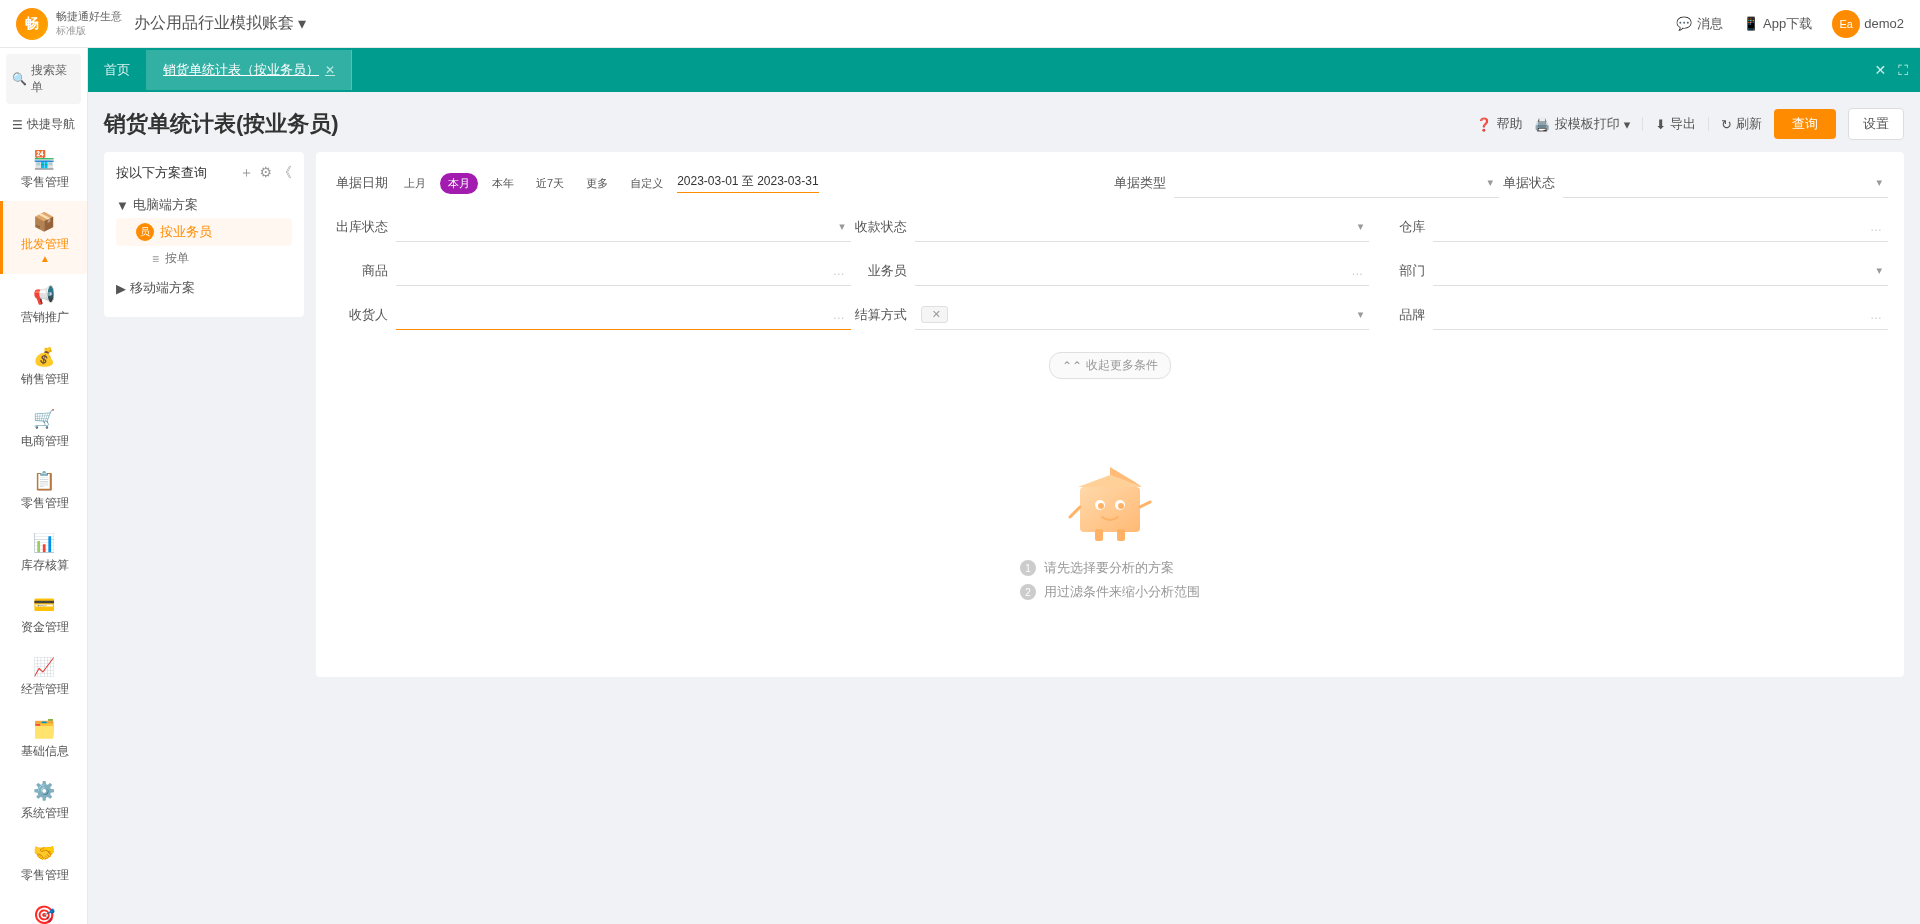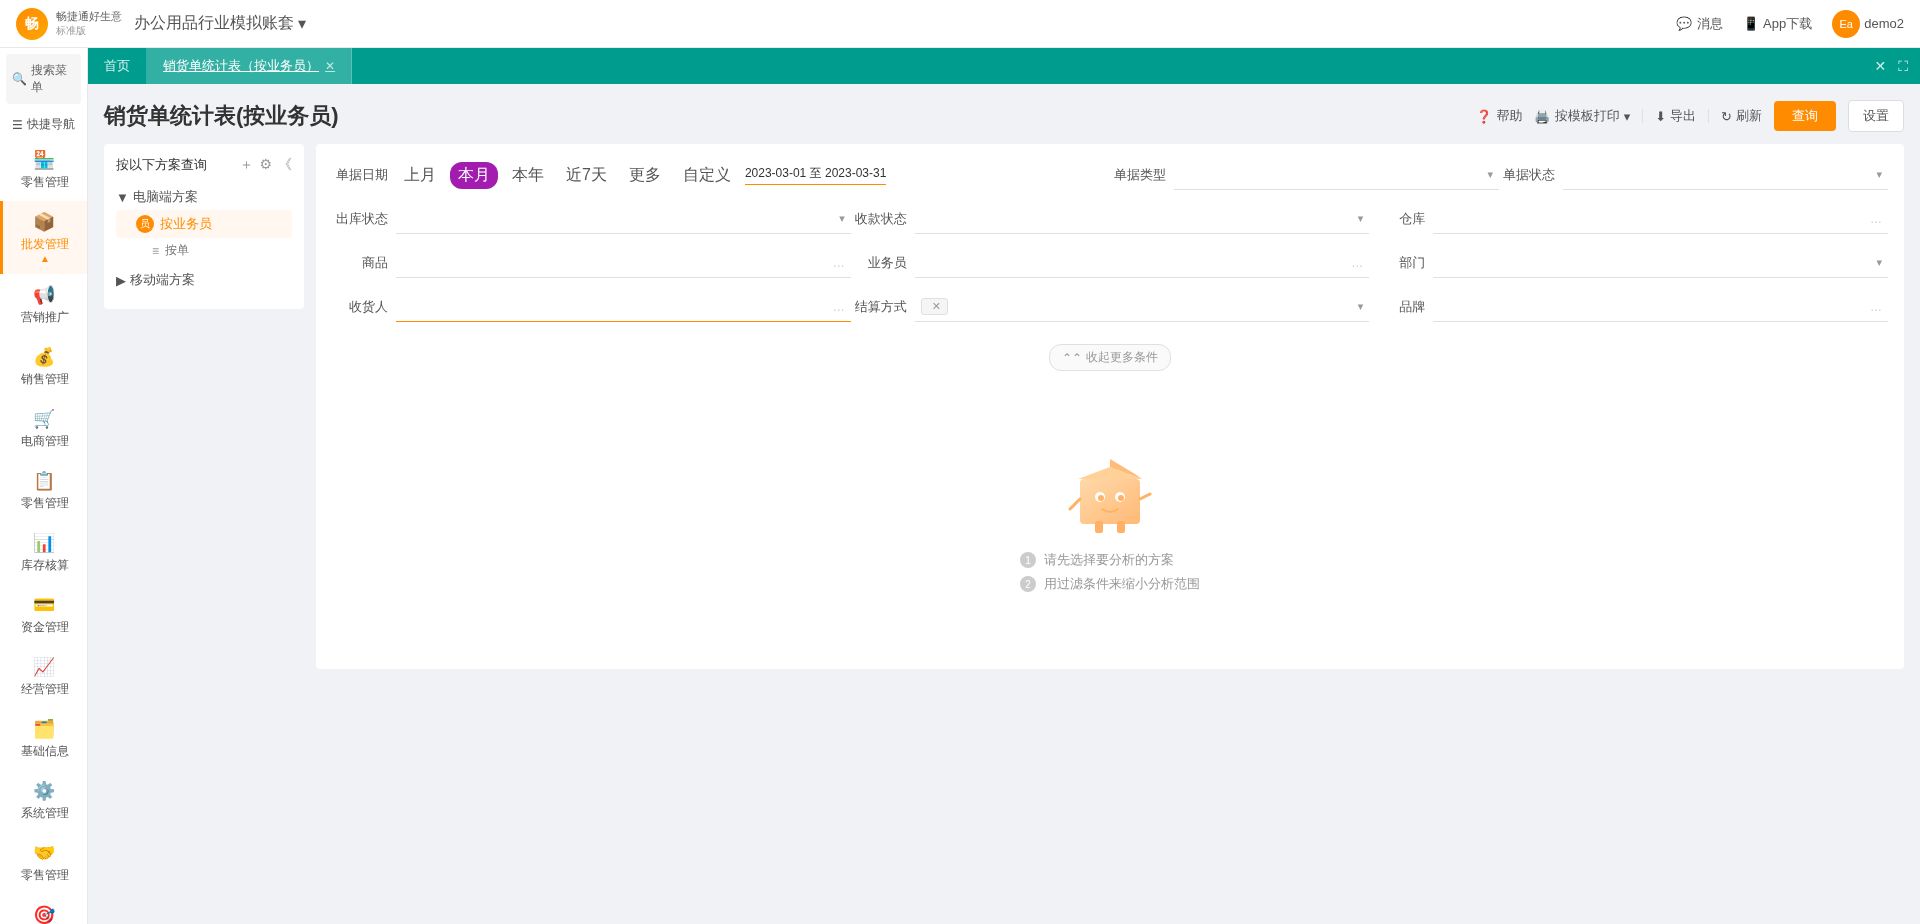--- a/index.html
+++ b/index.html
@@ -140,21 +140,21 @@
     .content-area {
       flex: 1;
       display: flex;
       flex-direction: column;
       overflow: hidden;
     }
 
     
     .tab-bar {
       background: #009d8e;
-      height: 36px;
+      height: 44px;
       display: flex;
       align-items: center;
       padding: 13px 0;
       flex-shrink: 0;
     }
     .tab-item {
       height: 40px;
       display: flex;
       align-items: center;
       padding: 0 16px;
@@ -380,21 +380,21 @@
     
     .date-selector {
       display: flex;
       align-items: center;
       gap: 6px;
       flex: 1;
     }
     .date-btn {
       padding: 3px 8px;
       border-radius: 3px;
-      font-size: 16px;
+      font-size: 11px;
       cursor: pointer;
       color: #555;
       border: none;
       background: transparent;
     }
     .date-btn.active {
       background: #a21caf;
       color: #fff;
       border-radius: 12px;
     }

